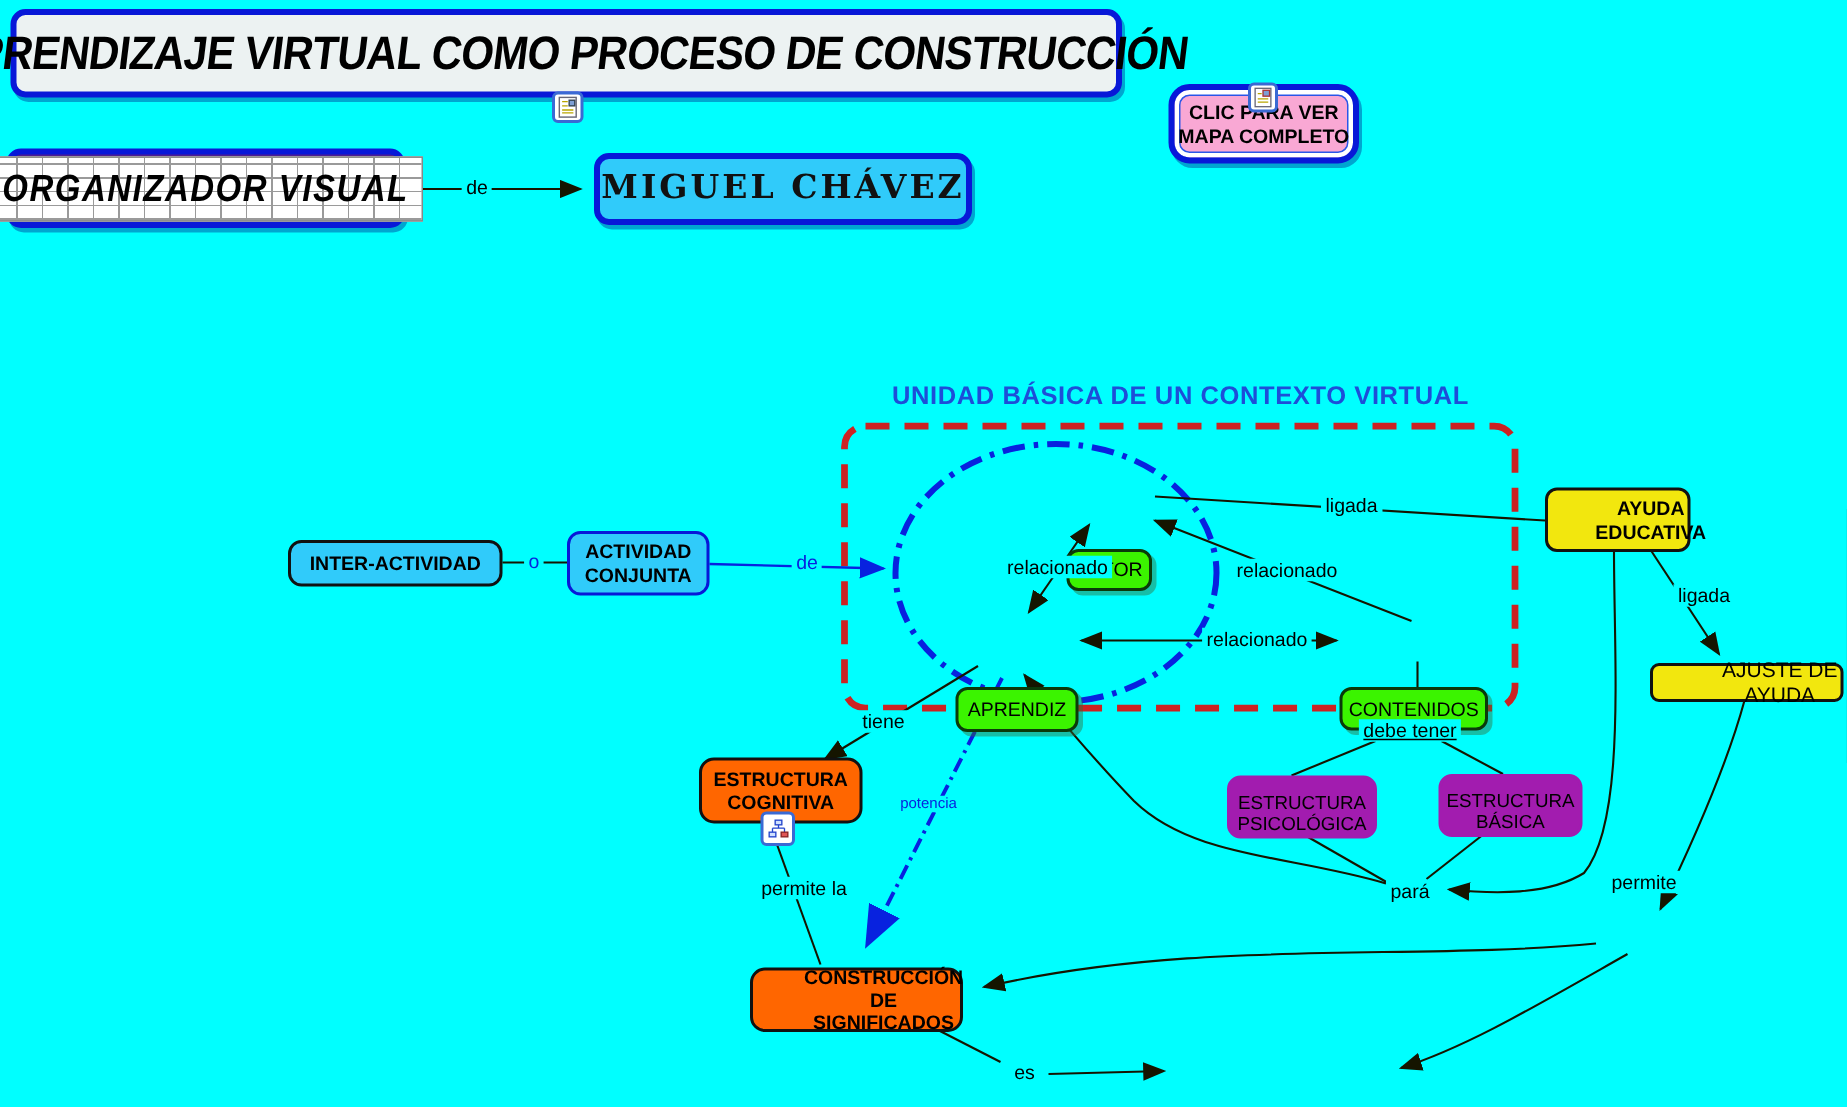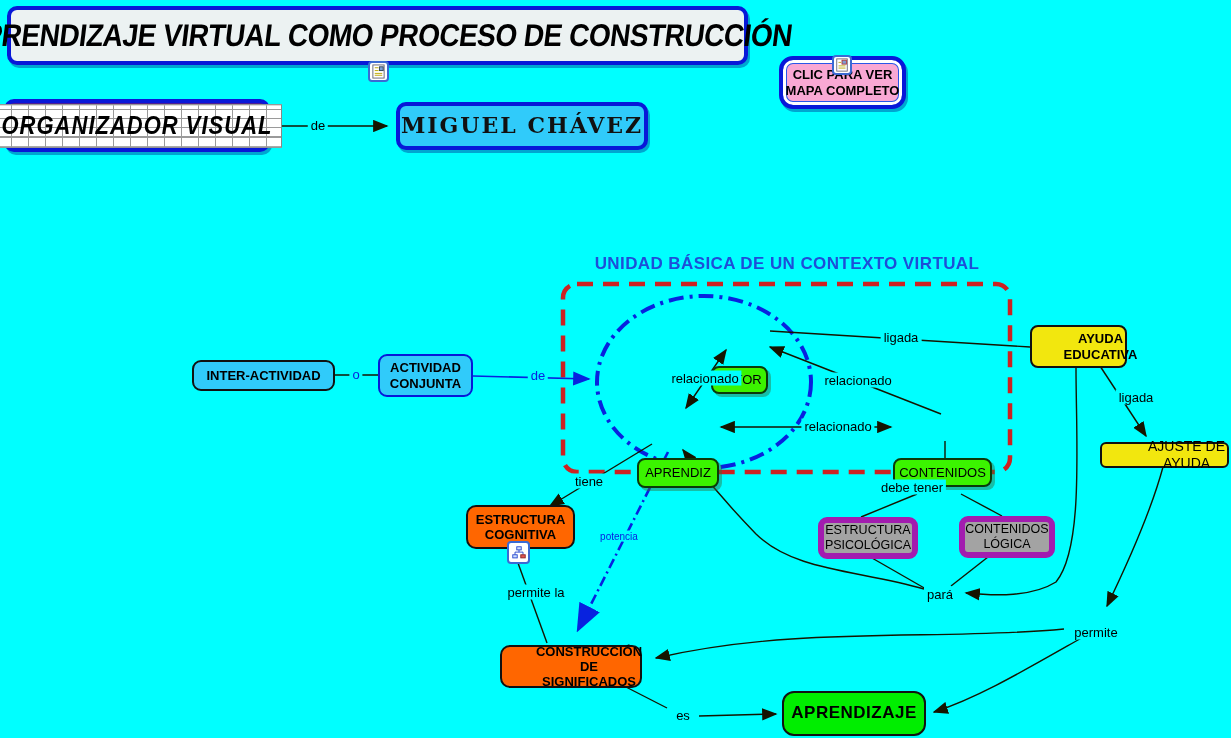--- a/index.html
+++ b/index.html
@@ -61,21 +61,21 @@
     color:#1d4ed8;font-weight:bold;font-size:17px;letter-spacing:.4px;z-index:2;white-space:nowrap;
   }
   
   .green{
     background:#3BF400;border:2px solid #0A3A0A;border-radius:8px;font-size:13px;
     box-shadow:3px 3px 0 rgba(50,110,60,.45);
     margin-top:46px;
   }
   .blue-node{background:#30CBFA;font-weight:bold;font-size:13px;border-radius:9px;}
   .yellow{background:#F2E70E;border:2px solid #111;border-radius:8px;padding-left:44px;}
-  .teal{background:#a3a3a3;border:6px solid #a21caf;border-radius:9px;font-size:12.5px;}
+  .teal{background:#a21caf;border:2px solid #a21caf;border-radius:9px;font-size:12.5px;align-items:flex-end;}
   .orange{background:#FF6600;border:2px solid #111;border-radius:10px;font-weight:bold;font-size:13px;}
   .bright-green{
     background:#00EE00;border:2px solid #111;border-radius:12px;
     font-weight:bold;font-size:17px;letter-spacing:.5px;
   }
   
   .res-icon{
     position:absolute;width:21px;height:21px;background:#fff;border:2px solid #3A6AD4;
     border-radius:4px;z-index:4;display:flex;align-items:center;justify-content:center;
     box-sizing:border-box;
@@ -188,51 +188,48 @@
       <span>AYUDA EDUCATIVA</span>
     </div>
   <div class="node yellow" style="left:1100px;top:442px;width:129px;height:26px;font-size:14px;border-radius:6px;">
       <span>AJUSTE DE AYUDA</span>
     </div>
 
   <div class="node teal" style="left:818px;top:517px;width:100px;height:42px;">
       <span>ESTRUCTURA PSICOLÓGICA</span>
     </div>
   <div class="node teal" style="left:959px;top:516px;width:96px;height:42px;">
-      <span>CONTENIDOS LÓGICA</span>
+      <span>ESTRUCTURA BÁSICA</span>
     </div>
 
   <div class="node orange" style="left:466px;top:505px;width:109px;height:44px;">
       <span>ESTRUCTURA COGNITIVA</span>
     </div>
   <div class="res-icon" style="left:507px;top:541px;width:23px;height:23px;">
     <svg width="16" height="16" viewBox="0 0 18 18">
       <path d="M9,5 V8 M4.5,8 H13.5 M4.5,8 V11 M13.5,8 V11" stroke="#2244cc" fill="none"></path>
       <rect x="6.5" y="2" width="5" height="3.5" fill="#cfe0ff" stroke="#2244cc"></rect>
       <rect x="2" y="11" width="5" height="3.5" fill="#cfe0ff" stroke="#2244cc"></rect>
       <rect x="11" y="11" width="5" height="3.5" fill="#e05555" stroke="#882222"></rect>
     </svg>
   </div>
 
   <div class="node orange" style="left:500px;top:645px;width:142px;height:43px;padding-left:36px;">
       <span>CONSTRUCCIÓN DE SIGNIFICADOS</span>
     </div>
 
-  <div class="node bright-green" style="left:782px;top:691px;width:144px;height:45px;">
-      <span>APRENDIZAJE</span>
-    </div>
 
   <div class="lbl blue" style="left:356px;top:374px;">o</div>
   <div class="lbl blue" style="left:538px;top:375px;">de</div>
   <div class="lbl" style="left:705px;top:378px;">relacionado</div>
   <div class="lbl" style="left:858px;top:380px;">relacionado</div>
   <div class="lbl" style="left:838px;top:426px;">relacionado</div>
   <div class="lbl" style="left:901px;top:337px;">ligada</div>
   <div class="lbl" style="left:1136px;top:397px;">ligada</div>
-  <div class="lbl" style="left:912px;top:487px;">debe tener</div>
+  <div class="lbl" style="left:940px;top:487px;text-decoration:underline;">debe tener</div>
   <div class="lbl" style="left:589px;top:481px;">tiene</div>
   <div class="lbl" style="left:536px;top:592px;">permite la</div>
   <div class="lbl blue" style="left:619px;top:536px;font-size:10px;">potencia</div>
   <div class="lbl" style="left:940px;top:594px;">pará</div>
-  <div class="lbl" style="left:1096px;top:632px;">permite</div>
+  <div class="lbl" style="left:1096px;top:588px;">permite</div>
   <div class="lbl" style="left:683px;top:715px;">es</div>
 
 </div>
 
 </body></html>

